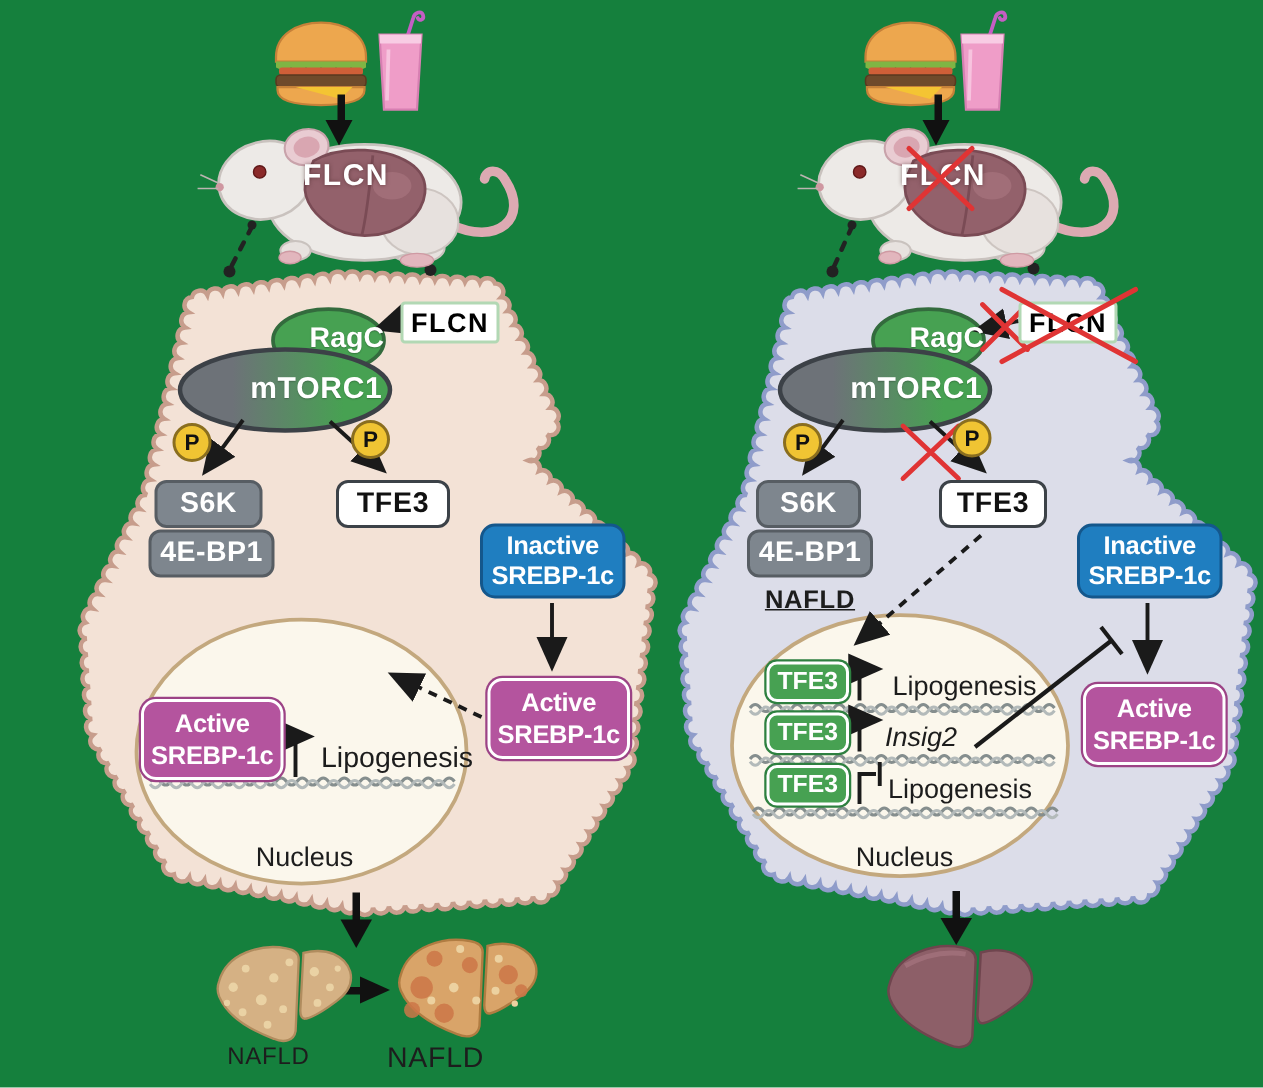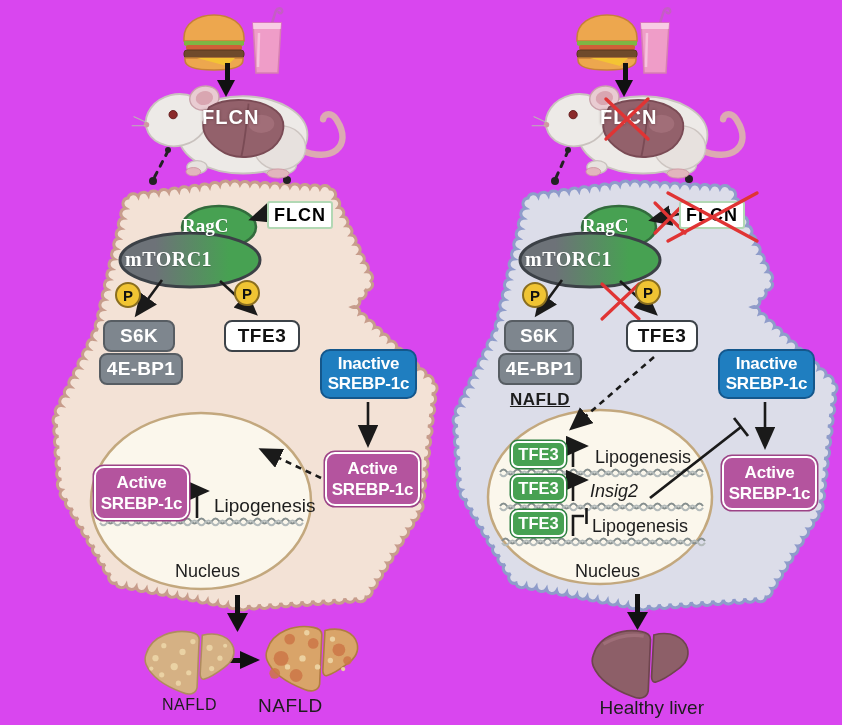--- a/index.html
+++ b/index.html
@@ -1,16 +1,16 @@
 <!DOCTYPE html>
 <html style="--left_cell_fill: #f3e2d6; --left_cell_border: #c79d8c; --right_cell_fill: #dcdde9; --right_cell_border: #8f9cca; --nucleus_fill: #fbf7ec; --nucleus_border: #c3a87e; --green: #47a152; --green_border: #2e6b39; --gray_box: #7e868e; --blue_box: #1f7ec0; --magenta_box: #b4549e; --phospho_yellow: #f0c433; --red_x: #e03434; --arrow: #1a1a1a; --dna: #858e8e;"><head>
 <meta charset="utf-8">
 <style>
   html,body{margin:0;padding:0;background:#fff;}
-  #fig{position:relative;width:842px;height:725px;background:#d946ef;overflow:hidden;
+  #fig{position:relative;width:842px;height:725px;background:#15803d;overflow:hidden;
        font-family:"Liberation Sans",sans-serif;}
   #art,#xoverlay{position:absolute;left:0;top:0;}
   #art{z-index:1;}
   #xoverlay{z-index:3;pointer-events:none;}
   .t{position:absolute;z-index:2;color:#1d1d1d;font-family:"Liberation Sans",sans-serif;}
   .box{position:absolute;z-index:2;display:flex;align-items:center;justify-content:center;
        font-weight:bold;border-radius:8px;box-sizing:border-box;text-align:center;
        font-family:"Liberation Sans",sans-serif;}
   .gray{background:var(--gray_box);border:2.5px solid #575d63;color:#fff;font-size:19px;letter-spacing:.3px;}
   .white-box{background:#fff;border:2.5px solid #3c4248;color:#111;font-size:19px;letter-spacing:.5px;}
@@ -18,27 +18,27 @@
         line-height:20px;border-radius:10px;letter-spacing:-0.2px;}
   .magenta{background:var(--magenta_box);border:2px solid #fff;box-shadow:0 0 0 1.5px #9c4386;
         color:#fff;font-size:17px;line-height:21px;border-radius:10px;letter-spacing:-0.2px;}
   .green-gene{background:var(--green);border:2px solid #fff;box-shadow:0 0 0 1.5px #2e8040;
         color:#fff;font-size:16.5px;border-radius:7px;}
   .flcn{background:#fff;border:2px solid #b2d8b4;color:#000;font-size:18px;letter-spacing:1px;border-radius:3px;}
   .pbadge{position:absolute;z-index:2;width:26px;height:26px;border-radius:50%;
         background:var(--phospho_yellow);border:2px solid #8a6e1f;box-sizing:border-box;color:#111;
         font-size:15px;font-weight:bold;display:flex;align-items:center;justify-content:center;
         font-family:"Liberation Sans",sans-serif;}
-  .ovl{position:absolute;z-index:2;color:#fff;font-weight:bold;text-align:left;
-       text-shadow:0 1px 1px rgba(0,0,0,.25);font-family:Liberation Serif, serif;}
+  .ovl{position:absolute;z-index:2;color:#fff;font-weight:bold;text-align:right;
+       text-shadow:0 1px 1px rgba(0,0,0,.25);font-family:Liberation Sans, sans-serif;}
   .mouse-flcn{font-weight:bold;font-size:20px;color:#fff;text-align:center;letter-spacing:1px;
        text-shadow:0 0 3px rgba(60,30,30,.55);}
   .gene-t{font-size:18px;color:#1c1c1c;}
   .it{font-style:italic;}
-  .cap{text-align:right;}
+  .cap{text-align:center;}
   .intact{font-weight:bold;font-size:17px;letter-spacing:.5px;text-decoration:underline;text-align:center;}
 </style>
 </head>
 <body>
 
 <div id="fig">
 
 <svg id="art" width="842" height="725" viewBox="0 0 842 725">
   <defs>
     <marker id="ah" markerWidth="10" markerHeight="9" refX="7.5" refY="4" orient="auto">
@@ -282,15 +282,14 @@
         <span style="display:block">SREBP-1c</span>
       </div>
 </div>
 <div class="box green-gene" style="left:511px;top:441px;width:55px;height:27px">TFE3</div>
 <div class="box green-gene" style="left:511px;top:475px;width:55px;height:27px">TFE3</div>
 <div class="box green-gene" style="left:511px;top:510px;width:55px;height:27px">TFE3</div>
 <div class="t gene-t" style="left:595px;top:447px;width:100px">Lipogenesis</div>
 <div class="t gene-t it" style="left:590px;top:481px;width:80px">Insig2</div>
 <div class="t gene-t" style="left:592px;top:516px;width:110px">Lipogenesis</div>
 <div class="t cap" style="left:566px;top:561px;width:74px;font-size:18px">Nucleus</div>
-<div class="t cap" style="left:588px;top:697px;width:116px;font-size:19px">Healthy liver</div>
 
 </div>
 
 </body></html>

